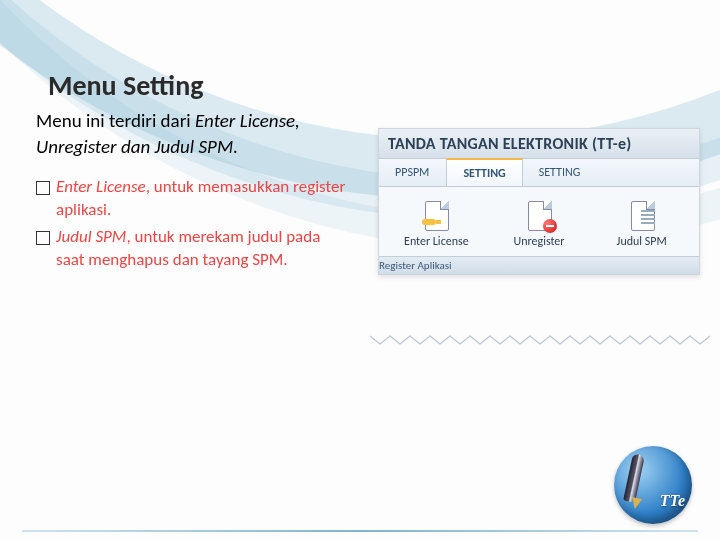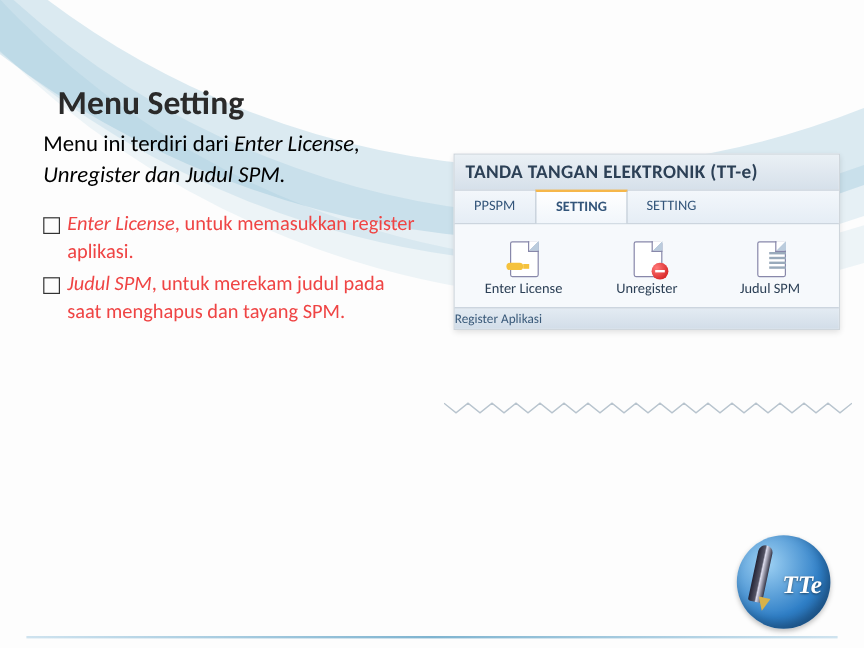--- a/index.html
+++ b/index.html
@@ -29,21 +29,21 @@
   .minus{position:absolute;width:14px;height:14px;right:-2px;bottom:-2px;background:radial-gradient(circle at 30% 30%,#f77,#c11);border-radius:50%}
   .minus::after{content:"";position:absolute;left:3px;top:6px;width:8px;height:2px;background:#fff}
   .lines{position:absolute;left:9px;top:8px;width:14px;height:2px;background:#9ab;box-shadow:0 4px 0 #9ab,0 8px 0 #9ab,0 12px 0 #9ab}
   .grouplabel{background:linear-gradient(#e3ebf3,#d2dde8);border-top:1px solid #c3cdd7;text-align:left;font-size:11px;color:#3a5a7a;padding:2px 0}
   .zig{position:absolute;top:332px;left:370px;width:340px;height:16px}
   .zig svg{width:100%;height:100%}
   .logo{position:absolute;right:28px;bottom:16px;width:78px;height:78px}
   .disc{width:78px;height:78px;border-radius:50%;background:radial-gradient(circle at 32% 30%,#9fd2f4,#2f7fc7 60%,#1a5a9a);box-shadow:inset -4px -5px 9px rgba(0,0,0,.28),0 2px 4px rgba(0,0,0,.25);position:relative;overflow:hidden}
   .pen{position:absolute;left:14px;top:8px;width:12px;height:48px;background:linear-gradient(90deg,#223,#556 45%,#dde 55%,#334);border-radius:6px 6px 2px 2px;transform:rotate(12deg)}
   .nib{position:absolute;left:17px;top:52px;width:0;height:0;border-left:5px solid transparent;border-right:5px solid transparent;border-top:11px solid #d9b24a;transform:rotate(12deg)}
-  .tte{position:absolute;right:7px;bottom:24px;color:#fff;font-style:italic;font-weight:700;font-size:21px;text-shadow:0 1px 2px rgba(0,0,0,.5);font-family:Georgia,serif}
+  .tte{position:absolute;right:7px;bottom:14px;color:#fff;font-style:italic;font-weight:700;font-size:16px;text-shadow:0 1px 2px rgba(0,0,0,.5);font-family:Georgia,serif}
   .bottom-border{position:absolute;left:22px;right:22px;bottom:8px;height:2px;background:linear-gradient(90deg,#cfe3ef,#7fb4d0 50%,#cfe3ef)}
 </style>
 </head>
 <body>
 
 <div class="bg-arc arc1"></div>
 <div class="bg-arc arc2"></div>
 <div class="bg-arc arc3"></div>
 
 <div class="page-title">Menu Setting</div>

